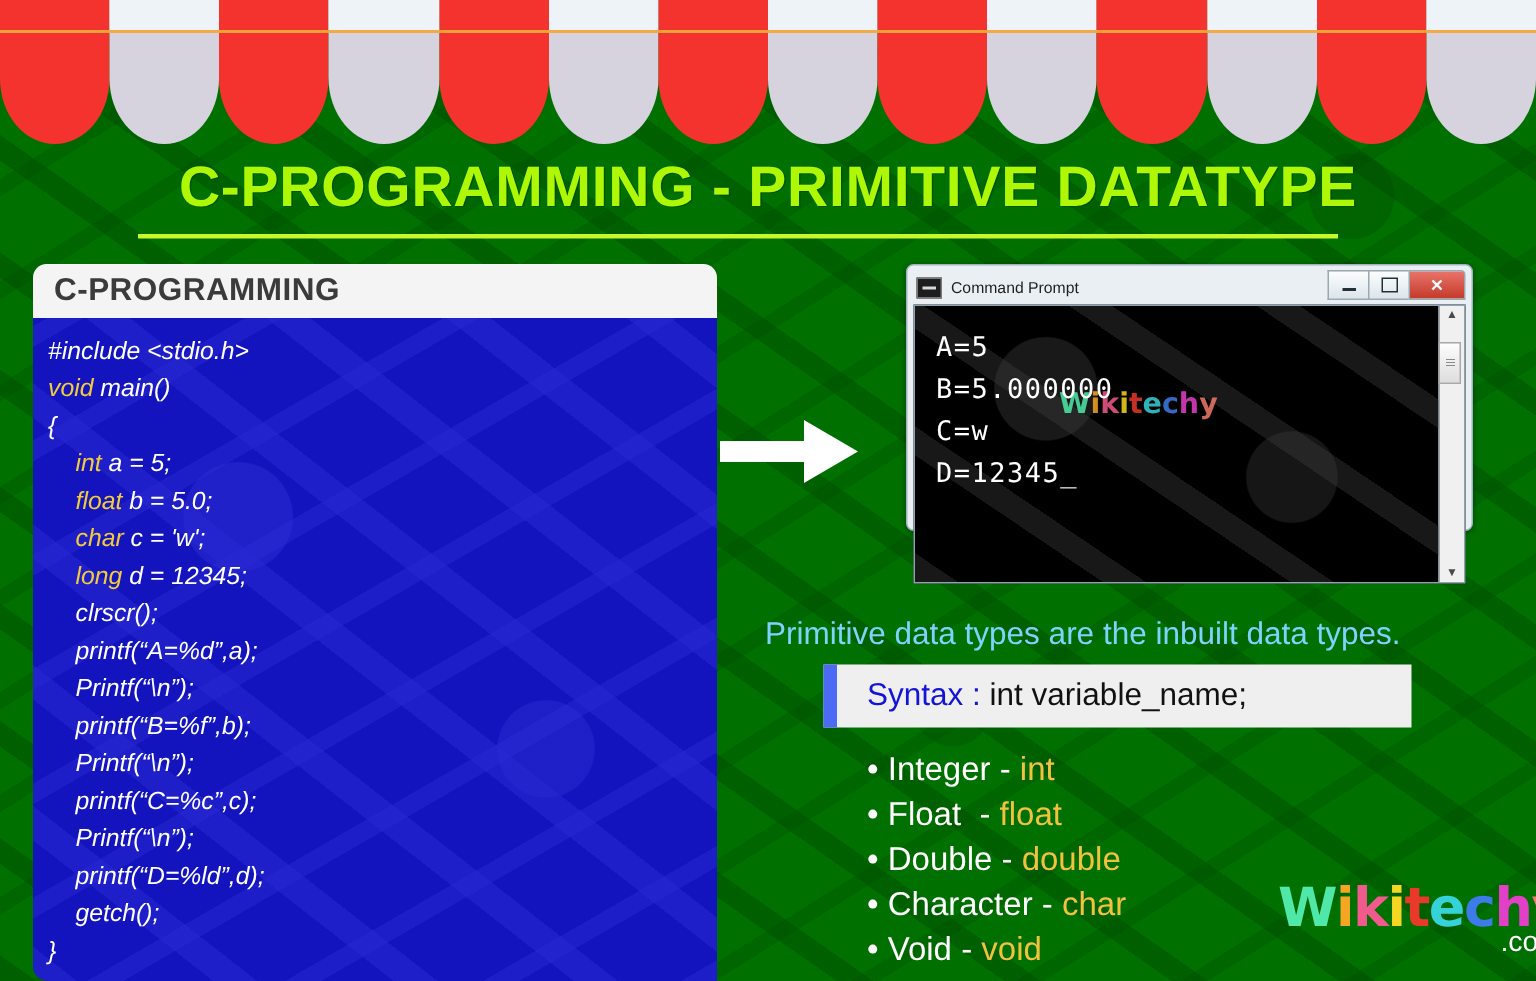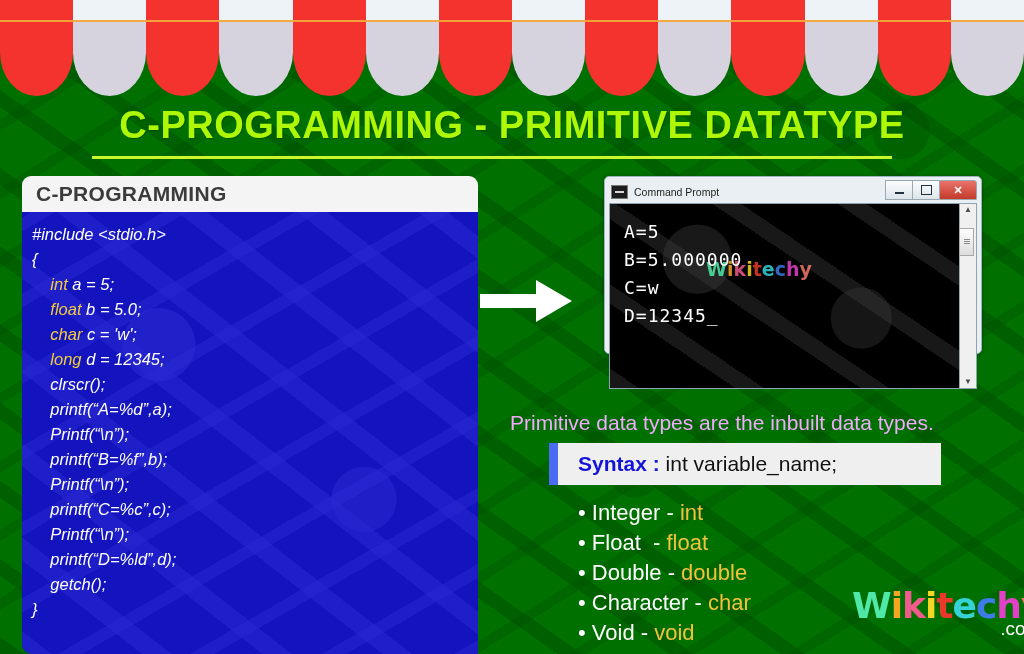--- a/index.html
+++ b/index.html
@@ -96,26 +96,26 @@
   .cmd-scroll{width:17px;background:#F0F0F0;border-left:1px solid #9AA8B0;display:flex;flex-direction:column;
               align-items:center;justify-content:space-between;padding:2px 0;box-sizing:border-box;}
   .sb-arrow{font-size:8px;color:#4A4A4A;line-height:1;}
   .sb-thumb{width:13px;height:26px;background:linear-gradient(#FDFDFD,#DDDDDD);border:1px solid #A8A8A8;
             position:absolute;top:24px;right:2px;display:flex;align-items:center;justify-content:center;}
   .sb-thumb i{display:block;width:6px;height:6px;
               background:repeating-linear-gradient(#8A8A8A 0 1px, transparent 1px 2px);}
 
   
   .lead{position:absolute;left:510px;top:410px;width:505px;z-index:10;
-        color:#f0abfc;font-size:21px;line-height:26px;}
+        color:#7dd3fc;font-size:21px;line-height:26px;}
   .syntax{position:absolute;left:549px;top:443px;width:392px;height:42px;z-index:10;
           background:#EFEFEF;display:flex;align-items:center;}
   .syntax .bar{width:9px;height:42px;background:#4C6BF5;flex:0 0 auto;}
   .syntax .txt{padding-left:20px;font-size:21px;color:#111;}
-  .syntax .txt b{color:#1414D8;font-weight:bold;}
+  .syntax .txt b{color:#1414D8;font-weight:normal;}
   .blist{position:absolute;left:578px;top:498px;z-index:10;}
   .blist li{list-style:none;color:#FFFFFF;font-size:22px;line-height:30px;white-space:pre;}
   .blist li .dot{color:#FFF;}
   .blist li .ty{color:#F2C23C;}
   .blist{padding:0;margin:0;}
 
   
   .logo{position:absolute;left:852px;top:588px;z-index:11;}
   .logo .w{font-size:36px;font-weight:bold;font-family:"DejaVu Sans", sans-serif;line-height:36px;letter-spacing:-1px;}
   .logo .dot{font-size:19px;color:#FFFFFF;font-family:"Liberation Sans",sans-serif;
@@ -162,20 +162,21 @@
 
 <div class="title">C-PROGRAMMING - PRIMITIVE DATATYPE</div>
 <div class="title-rule"></div>
 
 <div class="card">
   <div class="card-head">C-PROGRAMMING</div>
   <div class="card-body">
     <div class="wmc"></div>
     <div class="code" id="code-lines">
         <div class="ln">#include &lt;stdio.h&gt;</div>
+        <div class="ln"><span class="kw">void</span><span> main()</span></div>
         <div class="ln">{</div>
         <div class="ln"><span class="kw">    int</span><span> a = 5;</span></div>
         <div class="ln"><span class="kw">    float</span><span> b = 5.0;</span></div>
         <div class="ln"><span class="kw">    char</span><span> c = 'w';</span></div>
         <div class="ln"><span class="kw">    long</span><span> d = 12345;</span></div>
         <div class="ln">    clrscr();</div>
         <div class="ln">    printf(“A=%d”,a);</div>
         <div class="ln">    Printf(“\n”);</div>
         <div class="ln">    printf(“B=%f”,b);</div>
         <div class="ln">    Printf(“\n”);</div>

